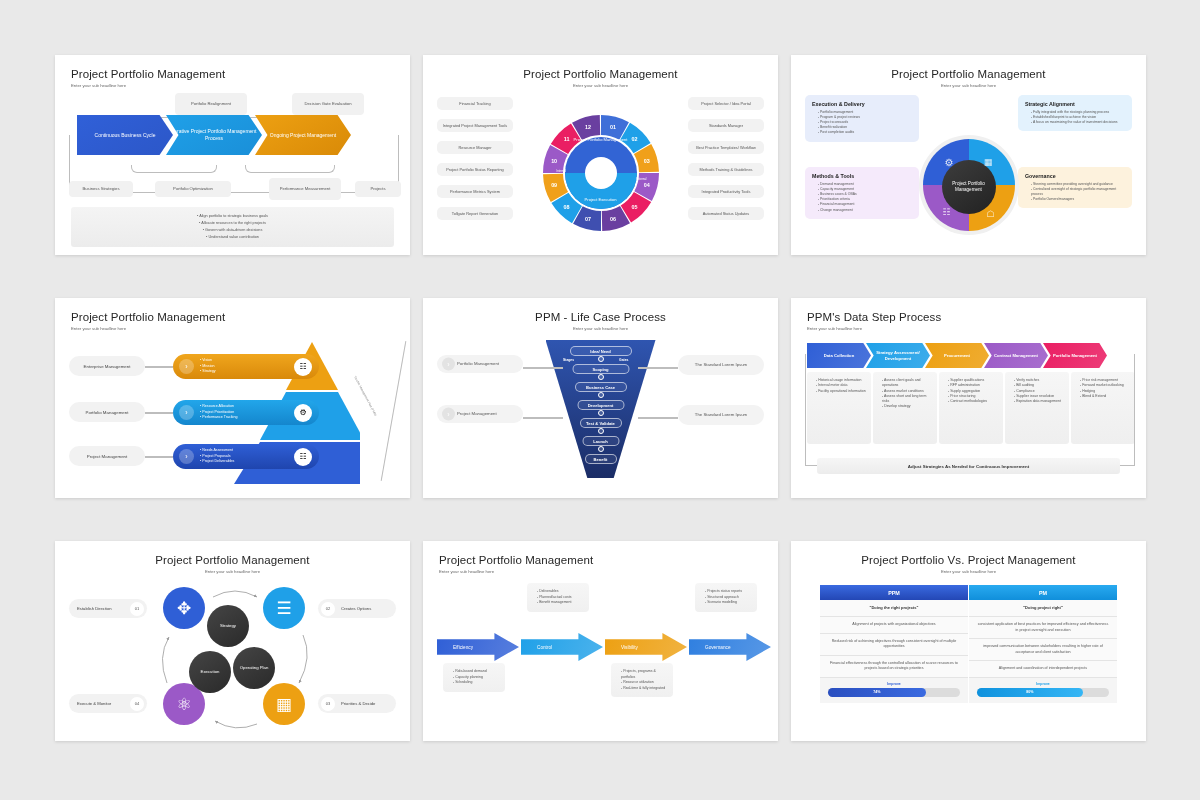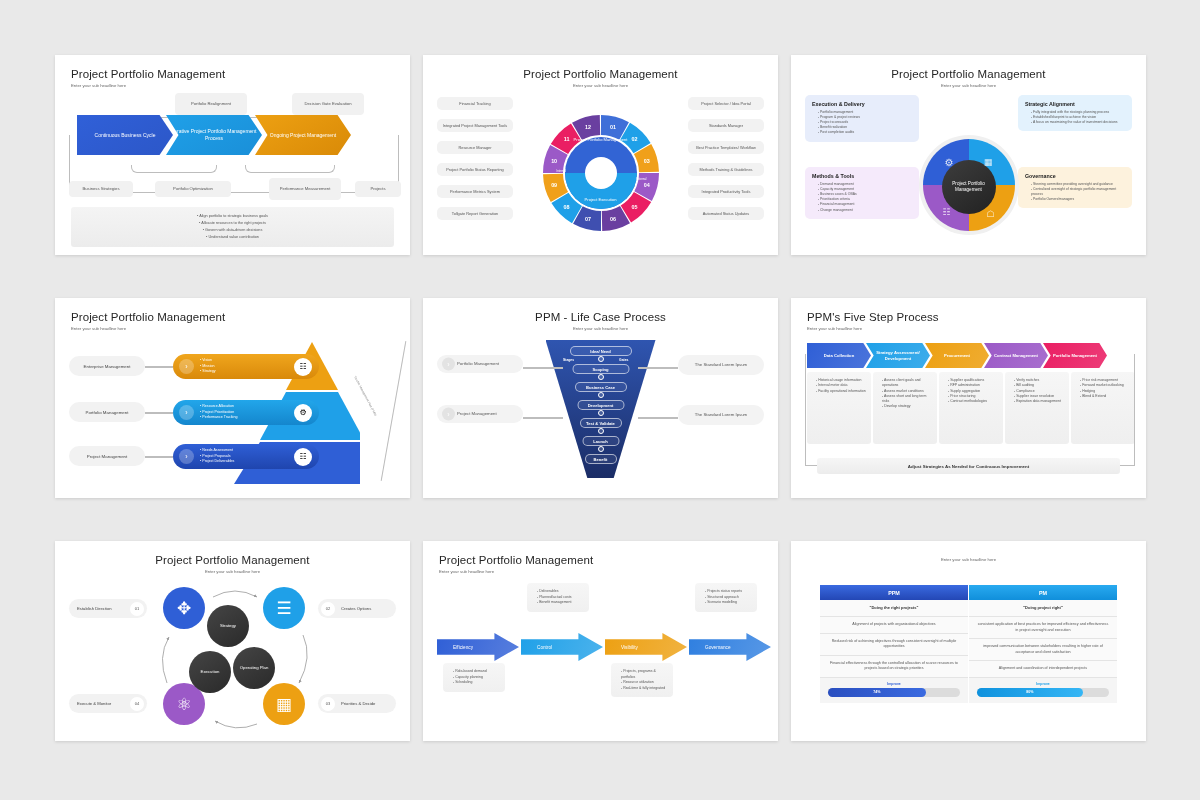--- a/index.html
+++ b/index.html
@@ -485,21 +485,21 @@
     <div class="rpill" style="right:14px;top:107px;">The Standard Lorem Ipsum</div>
 
     <div class="brace" style="left:100px;top:69px;width:40px;height:0;"></div>
     <div class="brace" style="left:100px;top:119px;width:40px;height:0;"></div>
     <div class="brace" style="right:100px;top:69px;width:40px;height:0;"></div>
     <div class="brace" style="right:100px;top:119px;width:40px;height:0;"></div>
   </div>
 
   <div class="slide">
     <div class="hdr">
-      <div class="s-title">PPM's Five Step Process</div>
+      <div class="s-title">PPM's Data Step Process</div>
       <div class="s-sub">Enter your sub headline here</div>
     </div>
     <div class="s6-steps" id="s6-steps">
         <div class="s6-step" style="background: linear-gradient(120deg, rgb(47, 95, 214), rgba(47, 95, 214, 0.867));">Data Collection</div>
         <div class="s6-step" style="background: linear-gradient(120deg, rgb(31, 160, 232), rgba(31, 160, 232, 0.867));">Strategy Assessment/ Development</div>
         <div class="s6-step" style="background: linear-gradient(120deg, rgb(237, 160, 18), rgba(237, 160, 18, 0.867));">Procurement</div>
         <div class="s6-step" style="background: linear-gradient(120deg, rgb(155, 89, 199), rgba(155, 89, 199, 0.867));">Contract Management</div>
         <div class="s6-step" style="background: linear-gradient(120deg, rgb(234, 30, 99), rgba(234, 30, 99, 0.867));">Portfolio Management</div>
       </div>
     <div class="s6-cols" id="s6-cols">
@@ -648,20 +648,21 @@
           <span>Visibility</span>
         </div>
         <div class="s8-arrow" style="left: 266px; top: 92px; background: linear-gradient(110deg, rgb(47, 127, 224), rgba(47, 127, 224, 0.8));">
           <span>Governance</span>
         </div>
       </div>
   </div>
 
   <div class="slide">
     <div class="hdr center">
+      <div class="s-title center">Project Portfolio Vs. Project Management</div>
       <div class="s-sub center">Enter your sub headline here</div>
     </div>
     <div class="cmp-col" style="left:29px;">
       <div class="cmp-head" style="background:linear-gradient(180deg,#3a6ae0,#2347b5);">PPM</div>
       <div class="cmp-cell q">"Doing the right projects"</div>
       <div id="c0">
           <div class="cmp-cell">Alignment of projects with organizational objectives</div>
           <div class="cmp-cell">Reduced risk of achieving objectives through consistent oversight of multiple opportunities</div>
           <div class="cmp-cell">Financial effectiveness through the controlled allocation of scarce resources to projects based on strategic priorities</div>
         </div>

